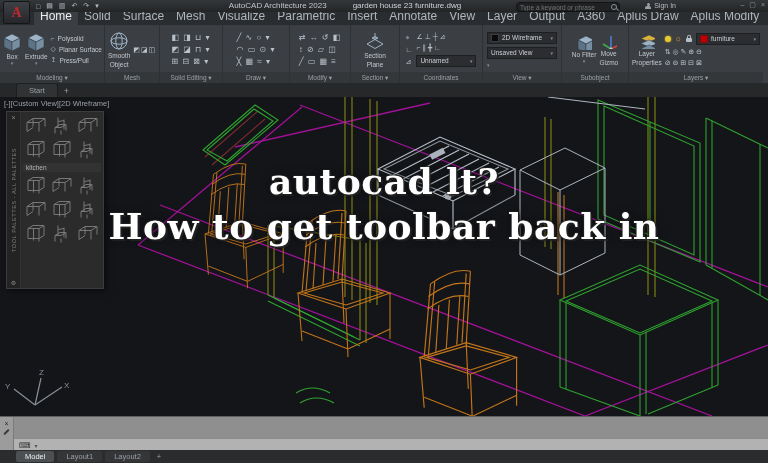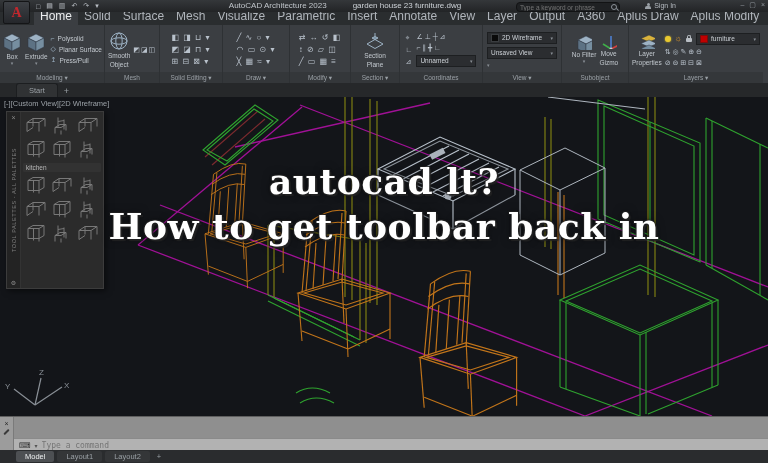--- a/index.html
+++ b/index.html
@@ -600,21 +600,20 @@
     <div class="cmd-side">
       <span>×</span>
       <span class="wrench"></span>
     </div>
     <div class="cmd-main">
       <div class="cmd-hist">
       </div>
       <div class="cmd-input">
         <span class="kbd">⌨</span>
         <span class="arr">▾</span>
-        <input placeholder="Type a command" style="">
       </div>
     </div>
   </div>
 
   <div class="laybar">
     <span class="ltab model">Model</span>
     <span class="ltab">Layout1</span>
     <span class="ltab">Layout2</span>
     <span class="ltab-add">+</span>
   </div>

